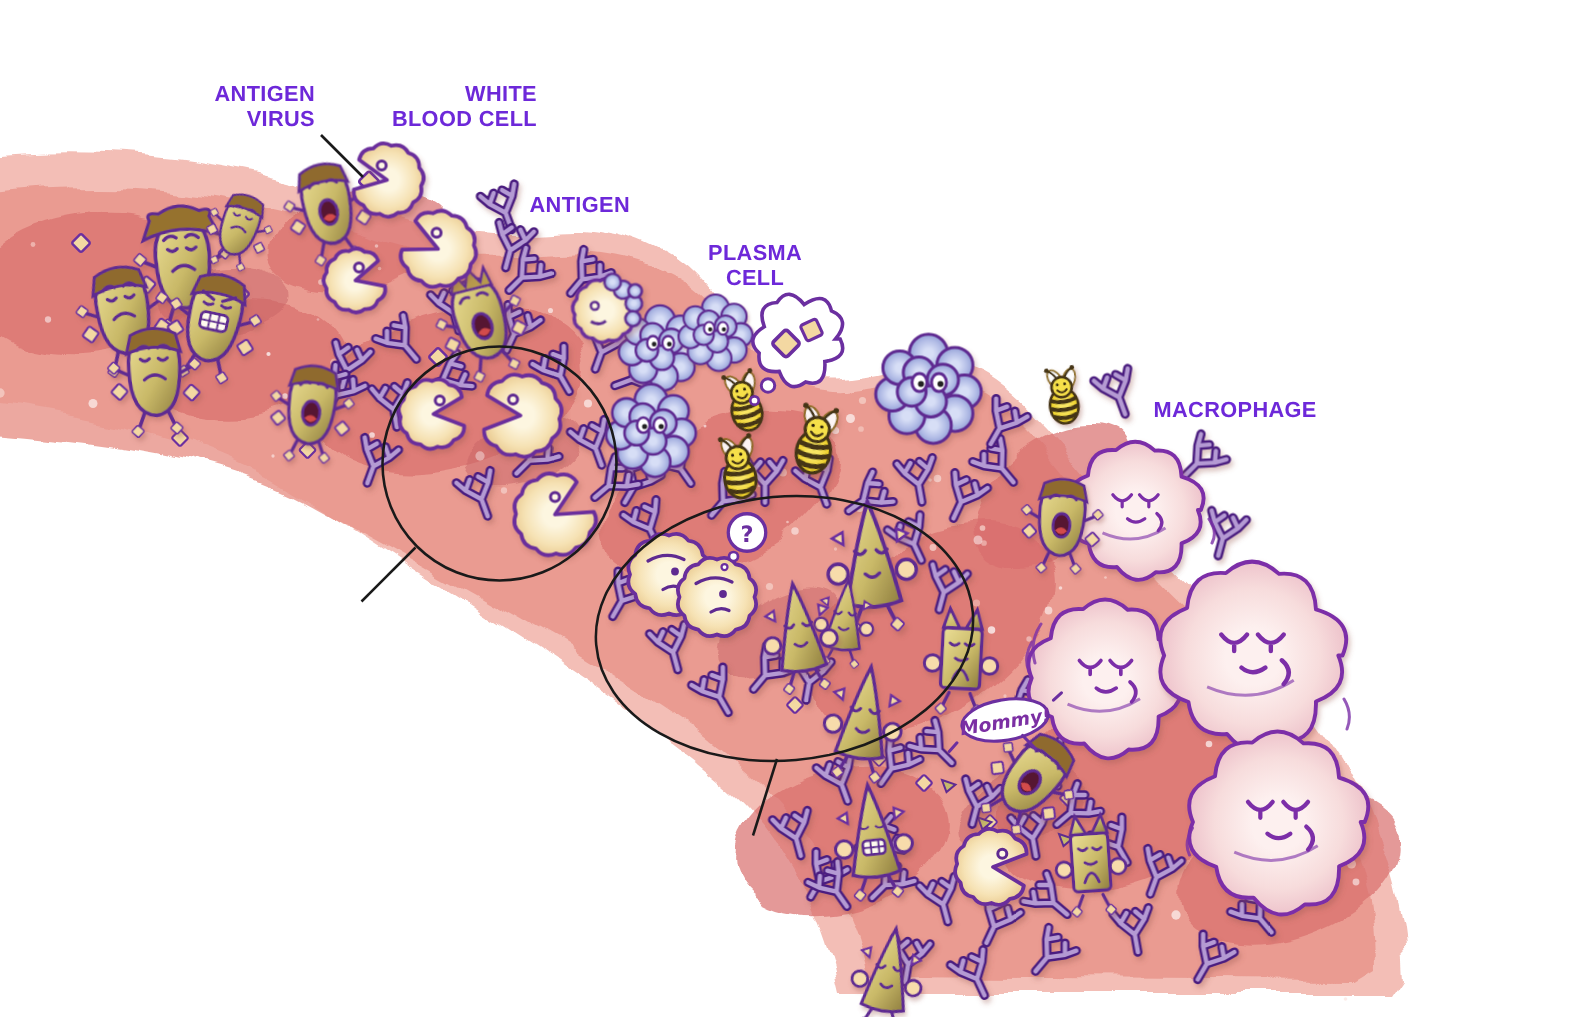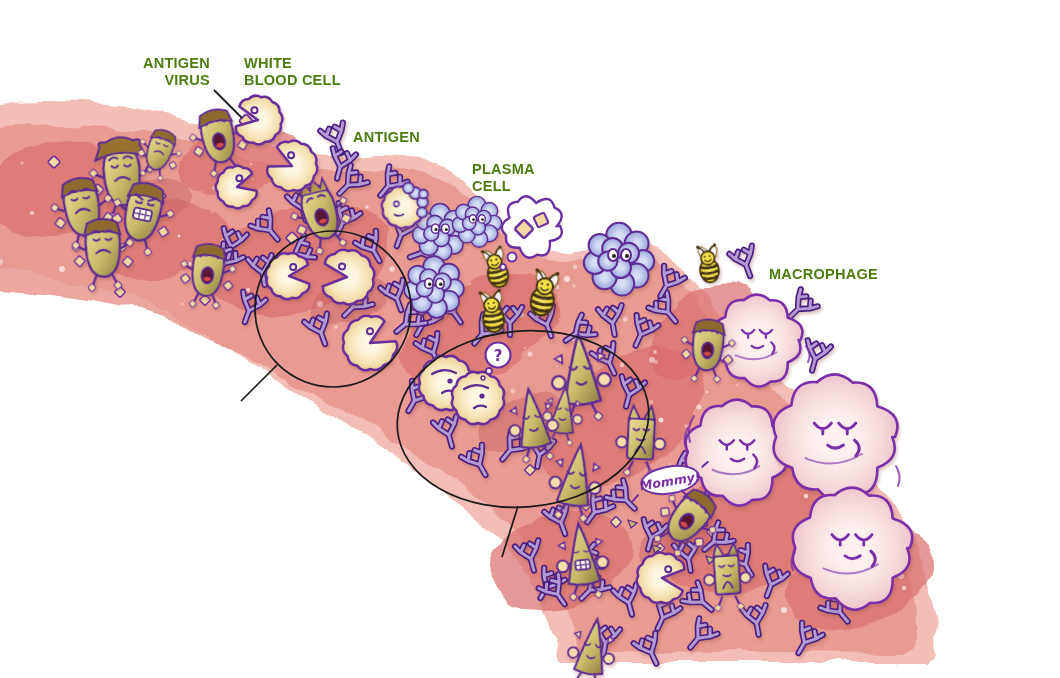--- a/index.html
+++ b/index.html
@@ -1,24 +1,24 @@
 <!DOCTYPE html>
 <html><head>
 <meta charset="utf-8">
 <style>
   html,body{margin:0;padding:0;background:#fff;}
   .stage{position:relative;width:1060px;height:678px;background:#ffffff;overflow:hidden;
          font-family:"Liberation Sans",sans-serif;}
   #scene{position:absolute;left:0;top:0;}
-  .lbl{position:absolute;font:700 14.5px/1.16 "Liberation Sans",sans-serif;color:#4d7c0f;
+  .lbl{position:absolute;font:700 14.5px/1.16 "Liberation Sans",sans-serif;color:#6d28d9;
        letter-spacing:.25px;white-space:pre-line;}
   #lbl-antigen-virus{left:110px;top:55px;width:100px;text-align:right;}
-  #lbl-wbc{left:244px;top:55px;width:114px;text-align:left;}
+  #lbl-wbc{left:244px;top:55px;width:114px;text-align:right;}
   #lbl-antibody{left:353px;top:129px;}
-  #lbl-plasma{left:472px;top:161px;}
+  #lbl-plasma{left:472px;top:161px;text-align:center;}
   #lbl-memory{left:666px;top:214px;width:94px;text-align:center;}
   #lbl-macrophage{left:769px;top:266px;}
 </style>
 </head>
 <body>
 
 <div class="stage">
   <svg id="scene" width="1060" height="678" viewBox="0 0 1060 678">
       <defs>
         <radialGradient id="gWbc">

